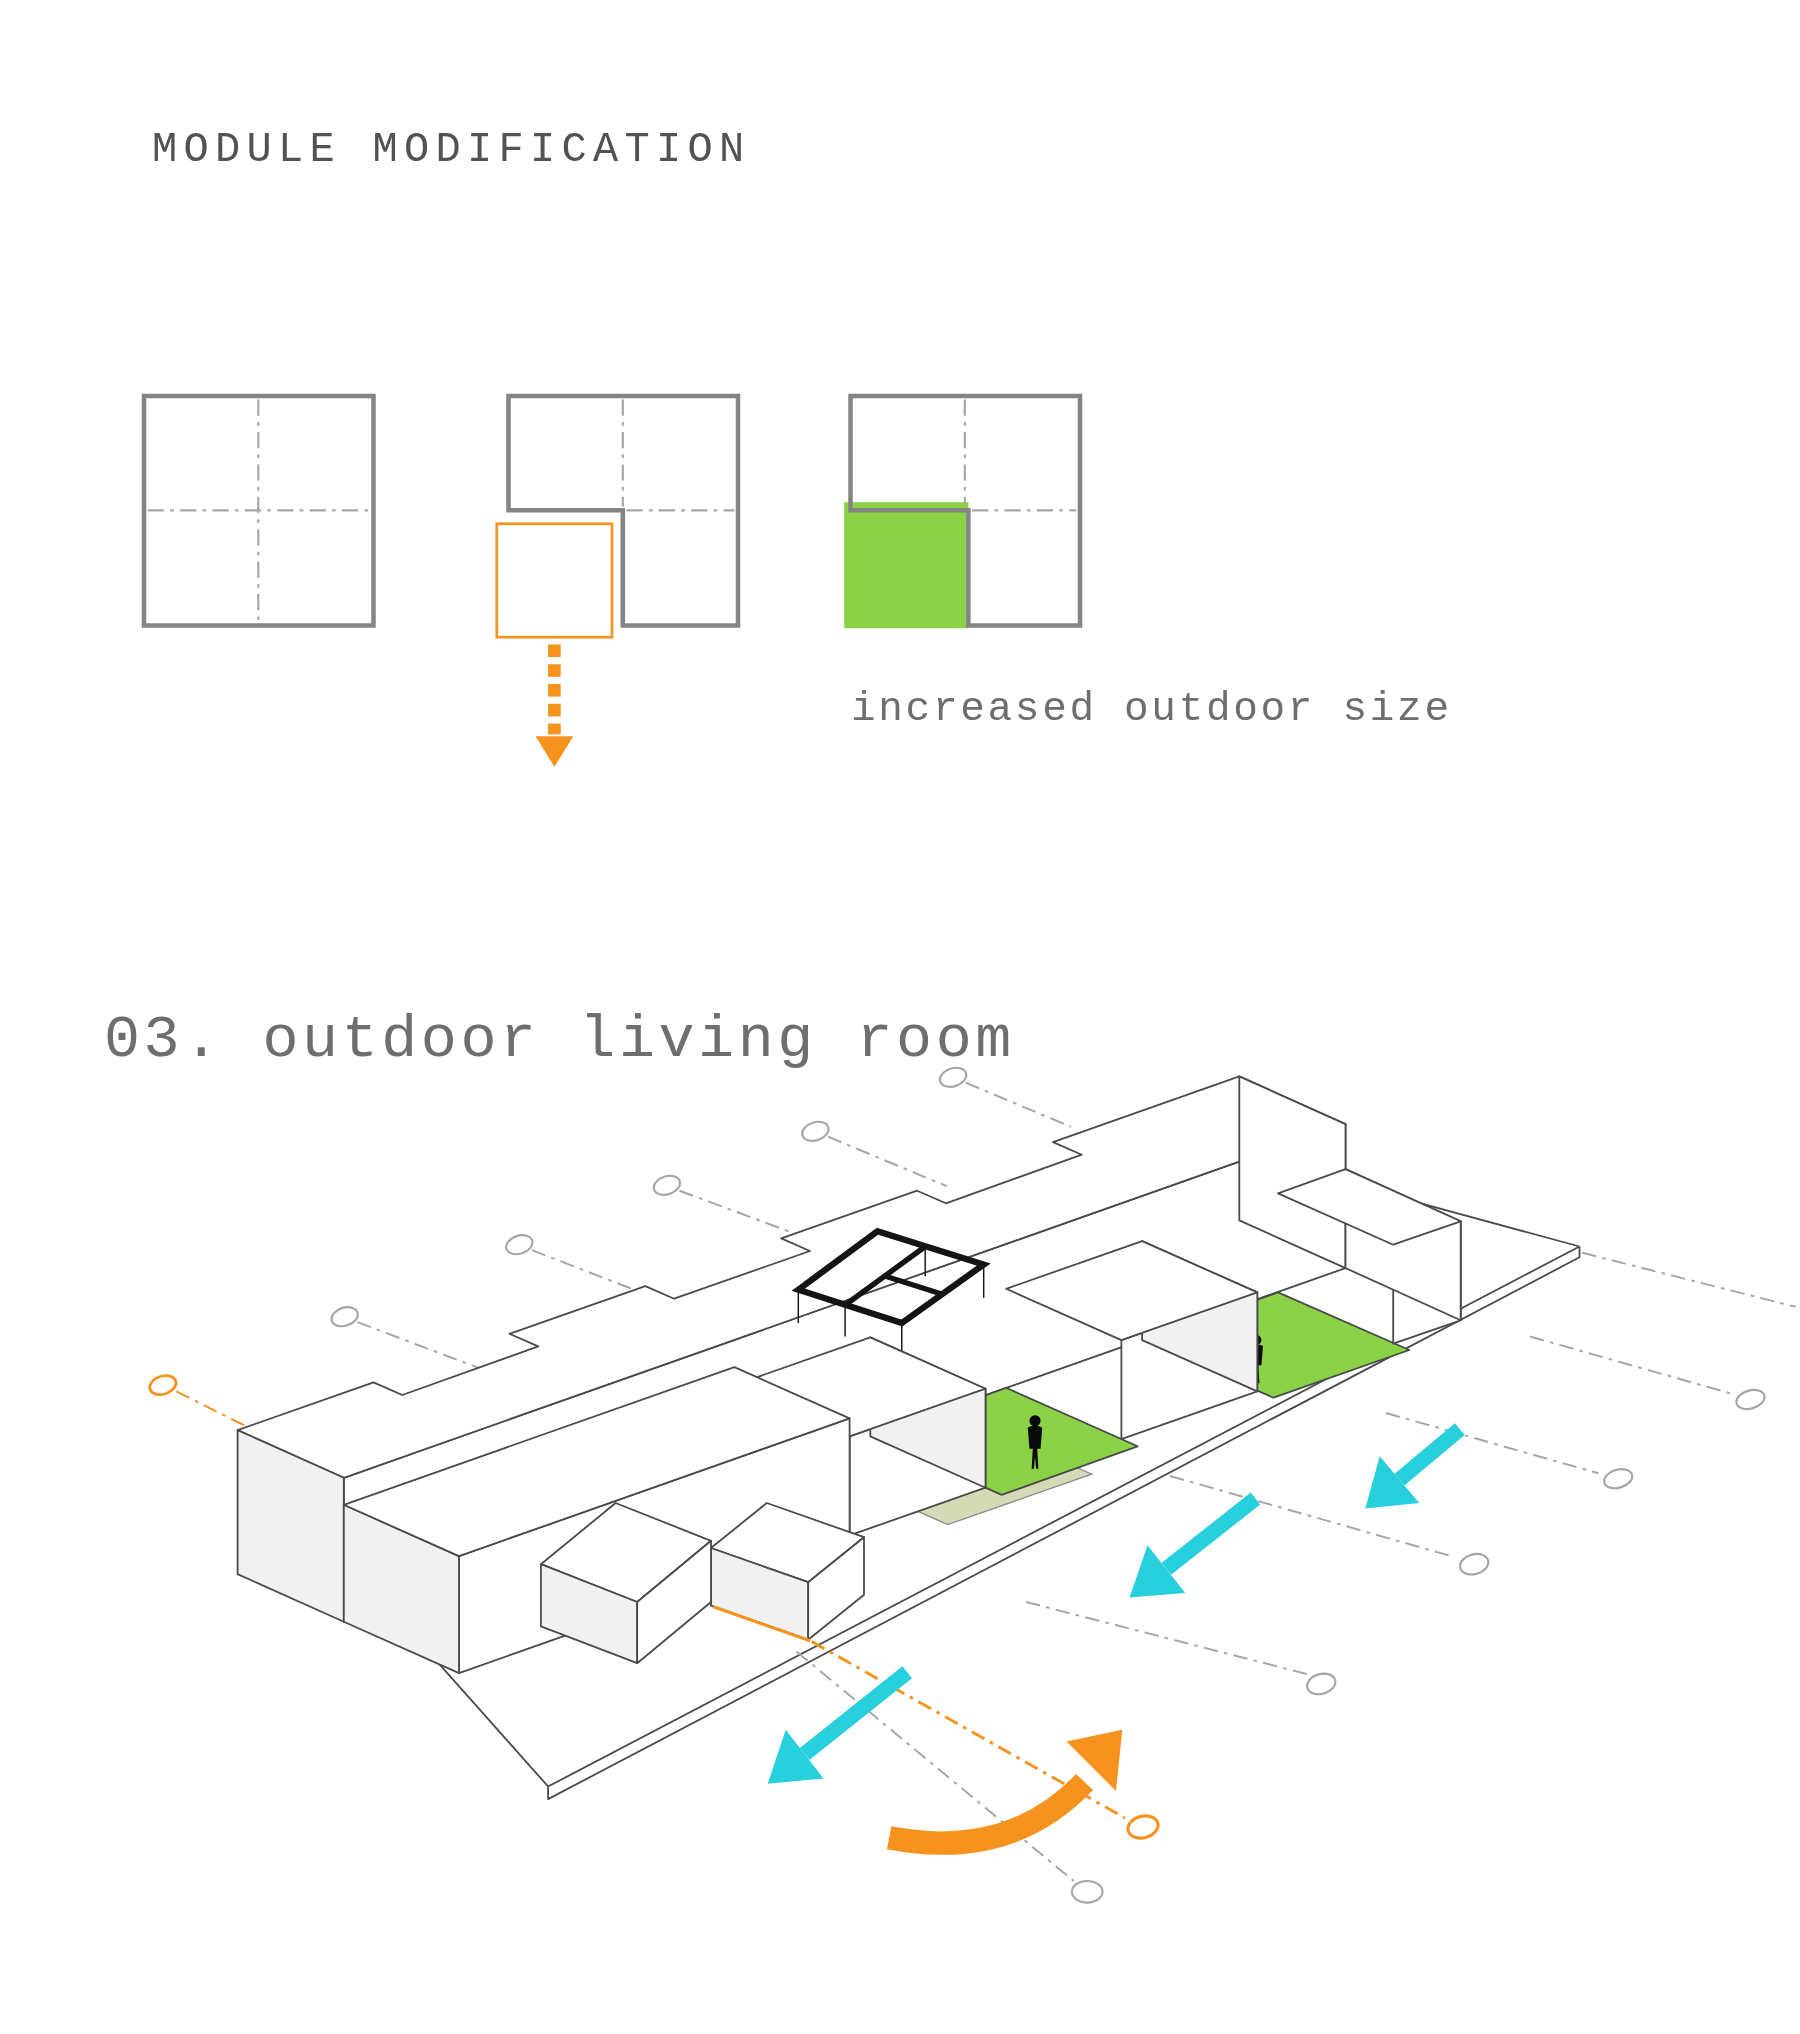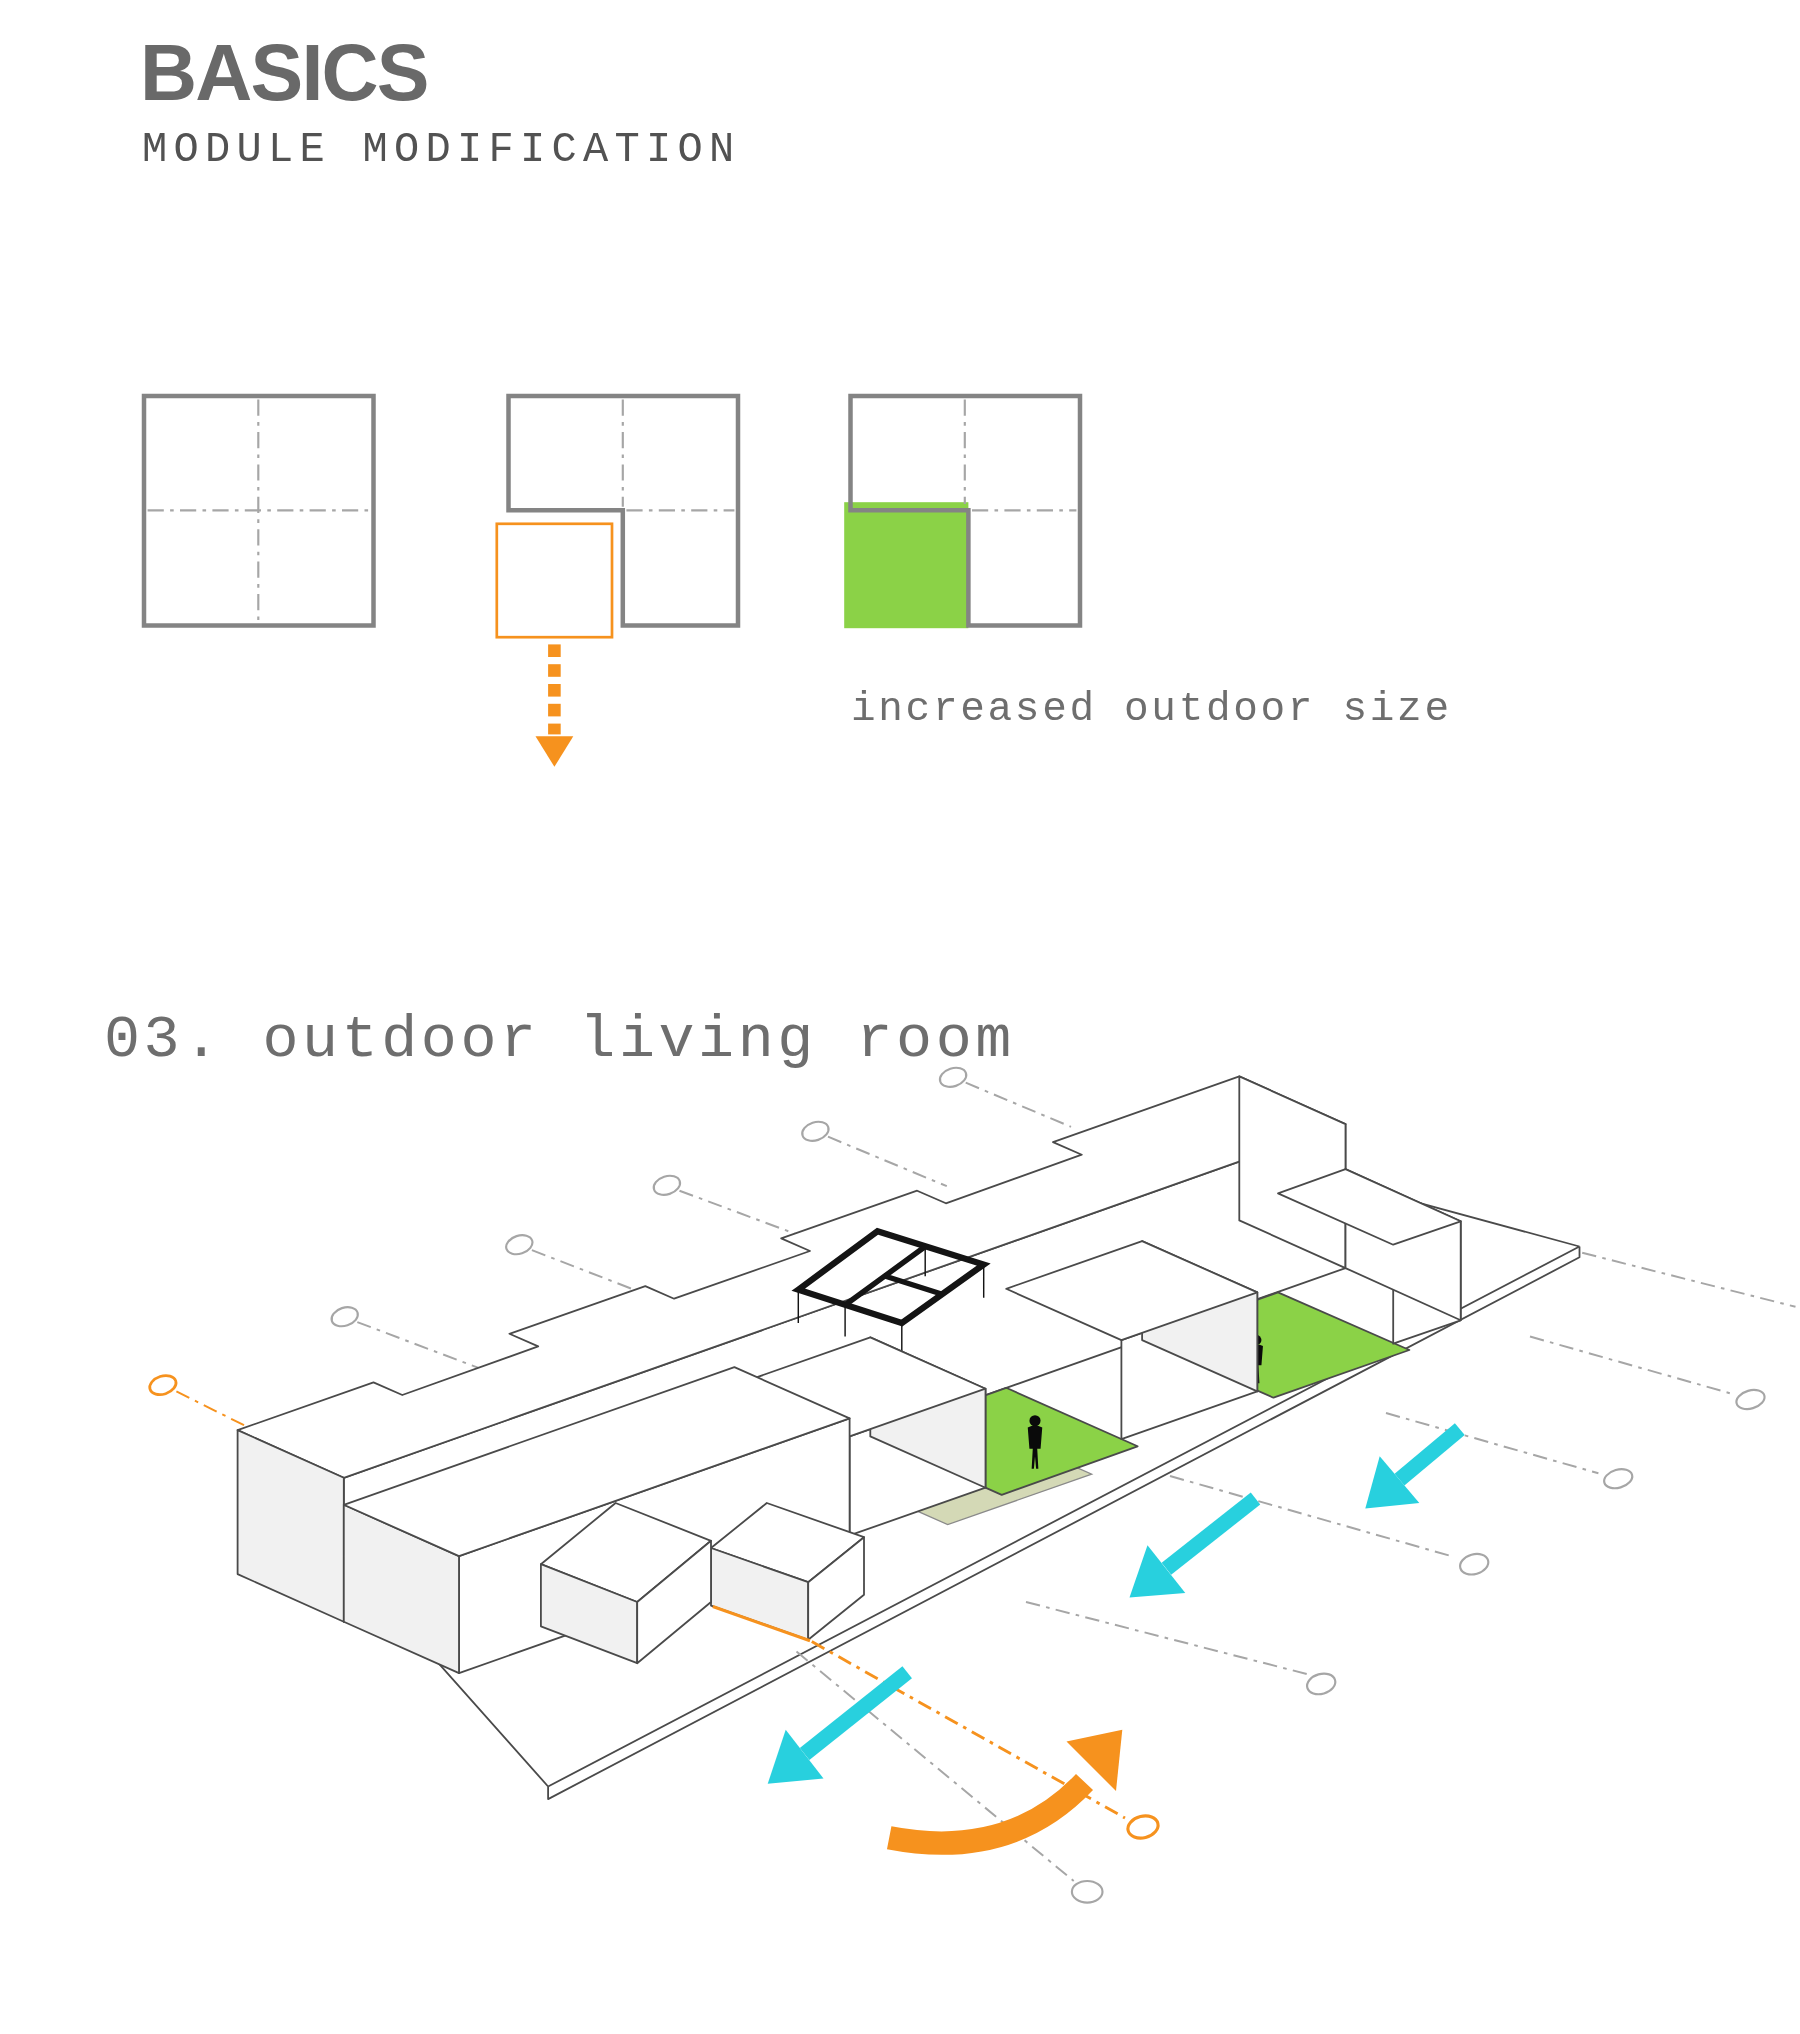--- a/index.html
+++ b/index.html
@@ -1,20 +1,20 @@
 <!DOCTYPE html>
 <html style="--title_gray: #696969; --subtitle_gray: #525252; --text_gray: #6e6e6e; --border_gray: #848484; --dash_gray: #a6a6a6; --building_line: #4a4a4a; --module_green: #8bd247; --terrace_sage: #d4d9b6; --arrow_cyan: #28d0de; --accent_orange: #f6921e;font-size:14.4px"><head>
 <meta charset="utf-8">
 <style>
   html,body{margin:0;padding:0;background:#ffffff;}
   #stage{position:relative;width:1800px;height:2034px;background:#fff;overflow:hidden;
          font-family:"Liberation Sans",sans-serif;}
   .abs{position:absolute;white-space:nowrap;}
   #title{left:140px;top:27px;font-size:79px;font-weight:700;letter-spacing:-1.8px;color:var(--title_gray);}
-  #subtitle{left:142px;top:126px;font-family:"Liberation Mono",monospace;font-size:42px;
+  #subtitle{left:152px;top:126px;font-family:"Liberation Mono",monospace;font-size:42px;
             letter-spacing:6.3px;color:var(--subtitle_gray);}
   #cap-increased{left:851px;top:686px;font-family:"Liberation Mono",monospace;font-size:41px;
             letter-spacing:2.7px;color:var(--text_gray);}
   #cap-section{left:104px;top:1006px;font-family:"Liberation Mono",monospace;font-size:60px;
             letter-spacing:3.6px;color:var(--text_gray);}
   svg{position:absolute;left:0;top:0;}
   .sq{fill:none;stroke:var(--border_gray);stroke-width:5;}
   .dash{fill:none;stroke:var(--dash_gray);stroke-width:2.4;stroke-dasharray:18 7 4 7;}
   .grid{fill:none;stroke:var(--dash_gray);stroke-width:2.2;stroke-dasharray:16 7 4 7;}
   .gridc{fill:#fff;stroke:var(--dash_gray);stroke-width:2.4;}
@@ -27,21 +27,20 @@
   .orange{fill:var(--accent_orange);}
   .ostk{stroke:var(--accent_orange);fill:none;}
   .person{fill:#0a0a0a;}
   .wire{stroke:#141414;fill:none;}
 </style>
 </head>
 <body>
 
 <div id="stage">
 
-  <div id="title" class="abs">BASICS</div>
   <div id="subtitle" class="abs">MODULE MODIFICATION</div>
   <div id="cap-increased" class="abs">increased outdoor size</div>
   <div id="cap-section" class="abs">03. outdoor living room</div>
 
   <svg width="1800" height="2034" viewBox="0 0 2000 2260">
 
     <g>
       <rect x="160" y="440" width="255" height="255" class="sq"></rect>
       <path d="M287,444 V691" class="dash"></path>
       <path d="M164,567 H411" class="dash"></path>

